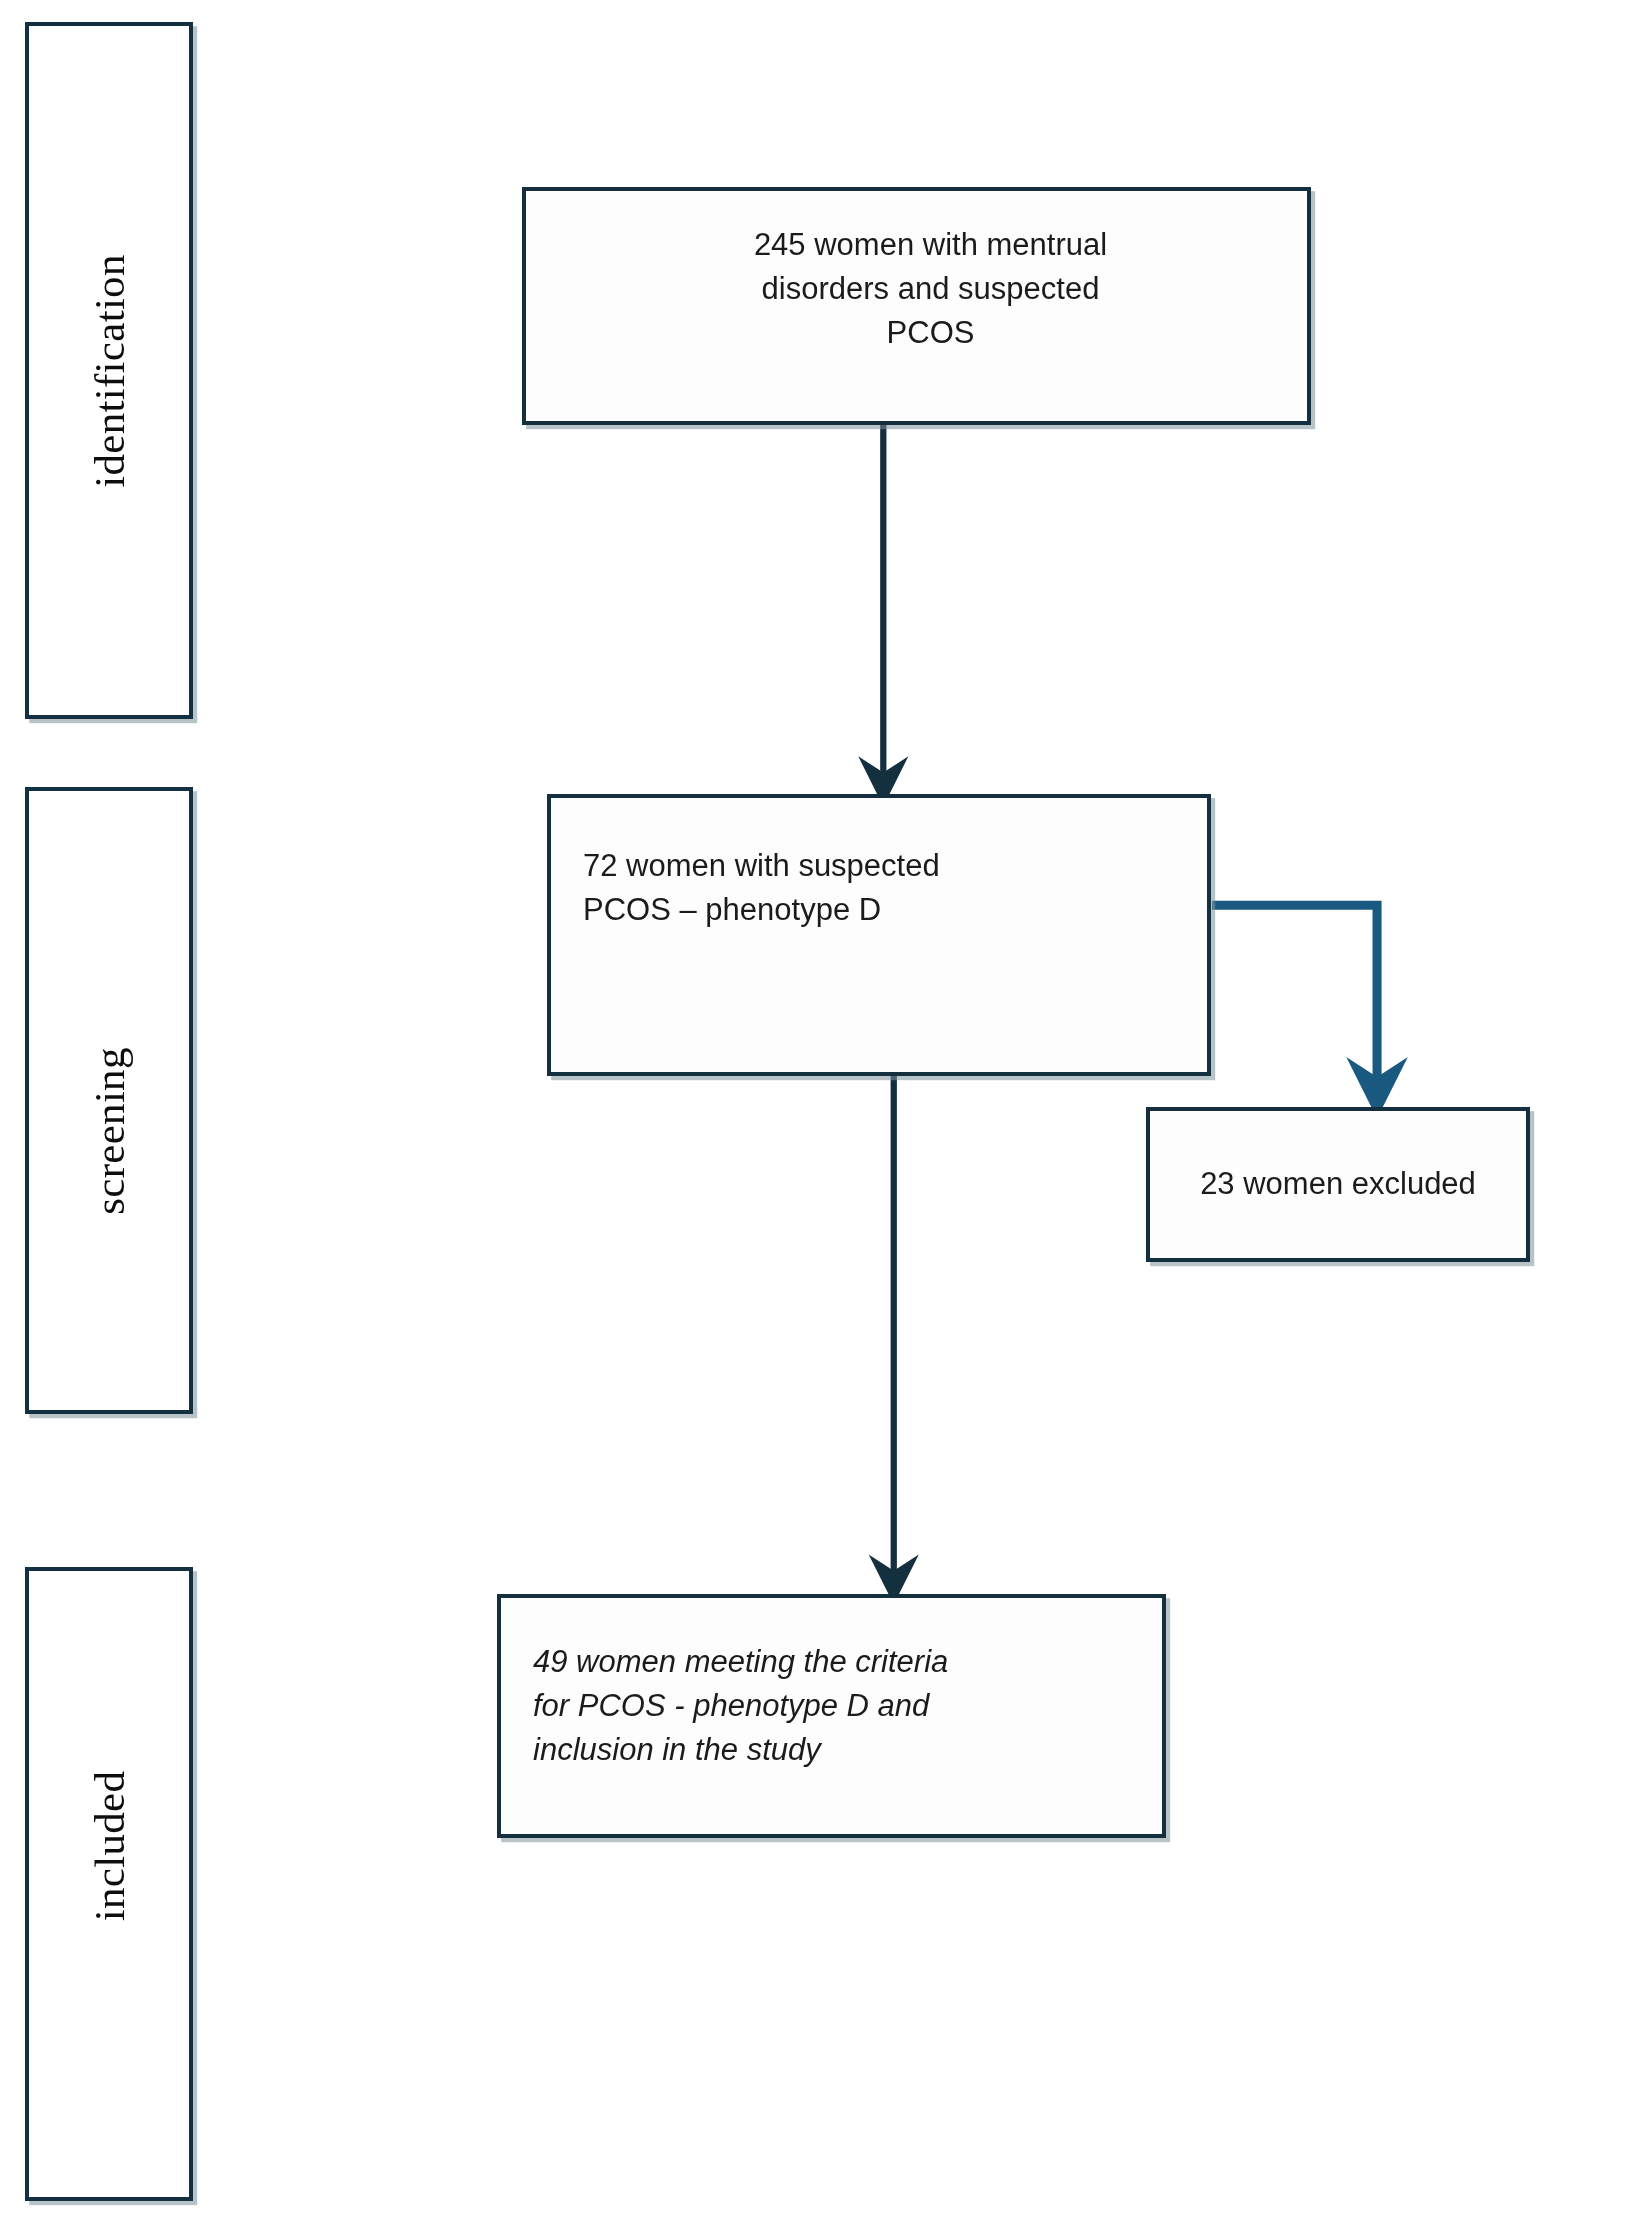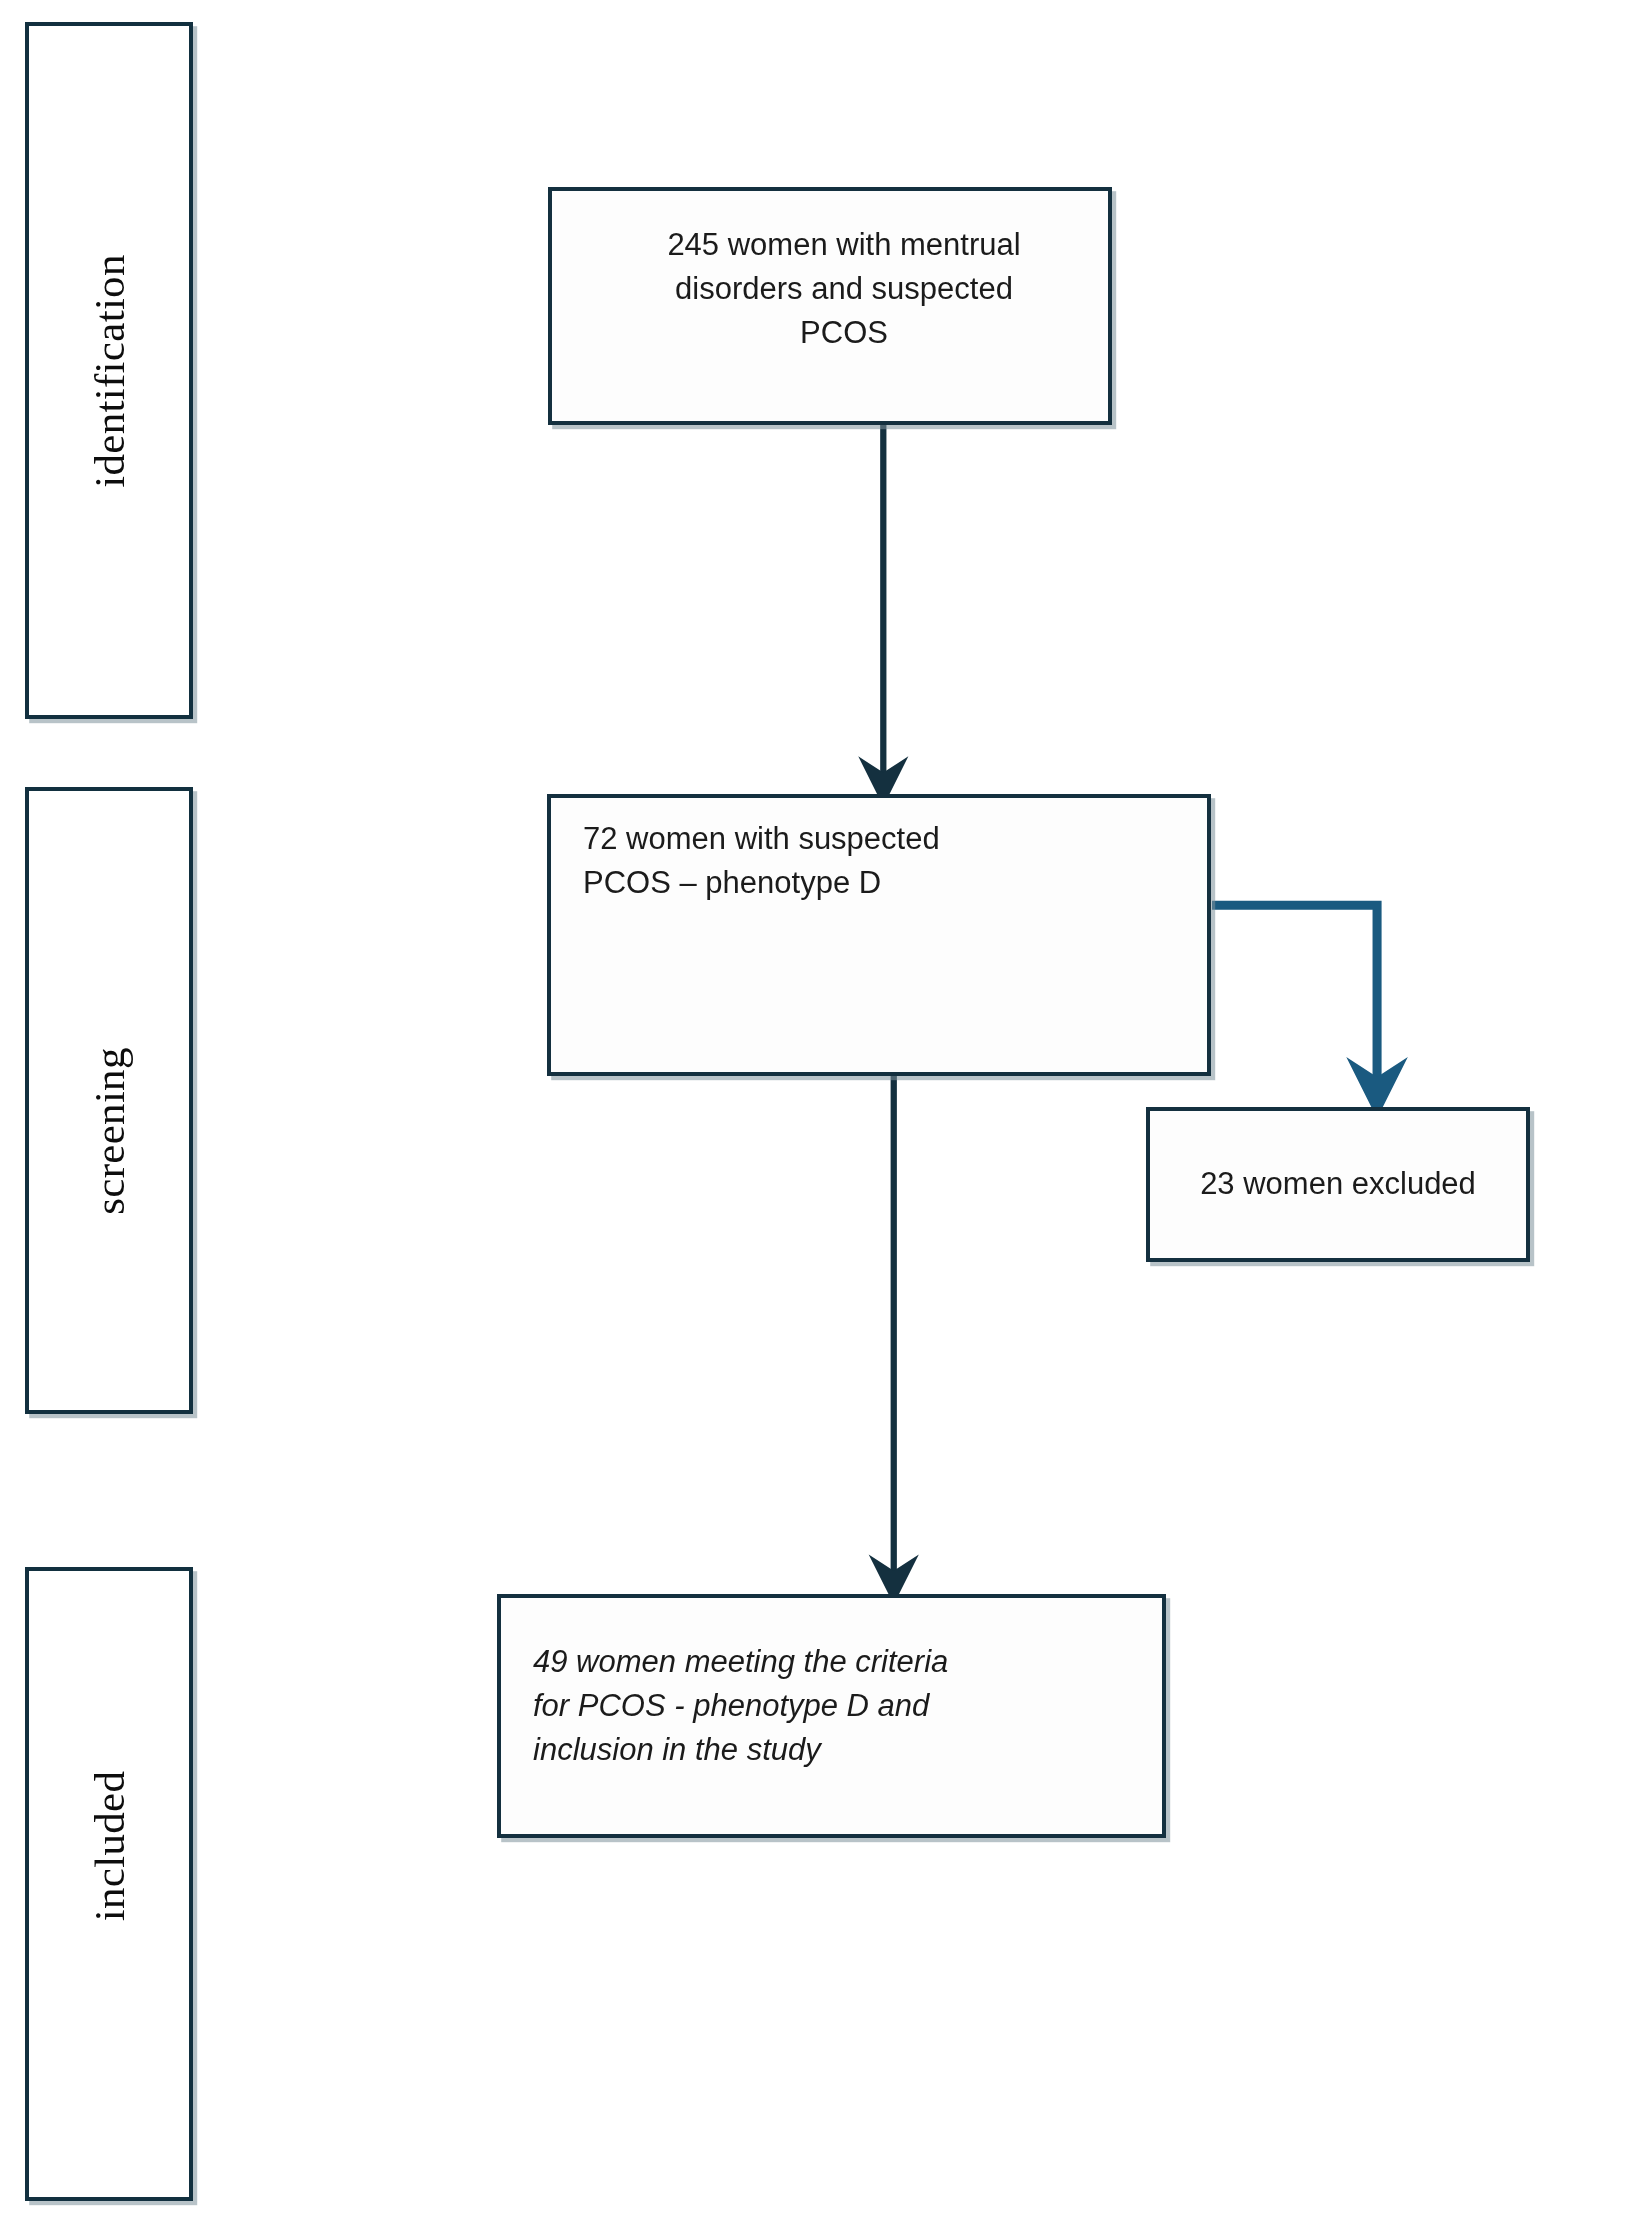--- a/index.html
+++ b/index.html
@@ -58,21 +58,21 @@
     padding: 0 32px;
     white-space: pre-line;
   }
   .flow-text.center { text-align: center; }
   .flow-text.left   { text-align: left; }
 
   
   .box-1 { justify-content: flex-start; }
   .box-1 .flow-text { padding-top: 32px; }
   .box-2 { justify-content: flex-start; }
-  .box-2 .flow-text { padding-top: 19px; }
+  .box-2 .flow-text { padding-top: 46px; }
   .box-4 { justify-content: flex-start; }
   .box-4 .flow-text { padding-top: 42px; }
   .box-excluded { justify-content: center; }
 
   
   #connectors {
     position: absolute;
     left: 0; top: 0;
     width: 1651px;
     height: 2216px;
@@ -112,21 +112,21 @@
 
     <g>
       <path d="M 1740,1300 L 1977,1300 L 1977,1562" fill="none" stroke="#1a5a80" stroke-width="13" stroke-linejoin="miter" marker-end="url(#arrow-blue)"></path>
     </g>
 
     <g>
       <line x1="1283" y1="1545" x2="1283" y2="2268" stroke="#14303f" stroke-width="9" marker-end="url(#arrow-dark)"></line>
     </g>
   </svg>
 
-  <div class="flow-box box-1" style="left:548px; top:187px; width:564px; height:238px;padding-left:28px;">
+  <div class="flow-box box-1" style="left:522px; top:187px; width:789px; height:238px;padding-left:28px;">
     <div class="flow-text center">245 women with mentrual
 disorders and suspected
 PCOS</div>
   </div>
 
   <div class="flow-box box-2" style="left:547px; top:794px; width:664px; height:282px;">
     <div class="flow-text left">72 women with suspected
 PCOS – phenotype D</div>
   </div>
 

